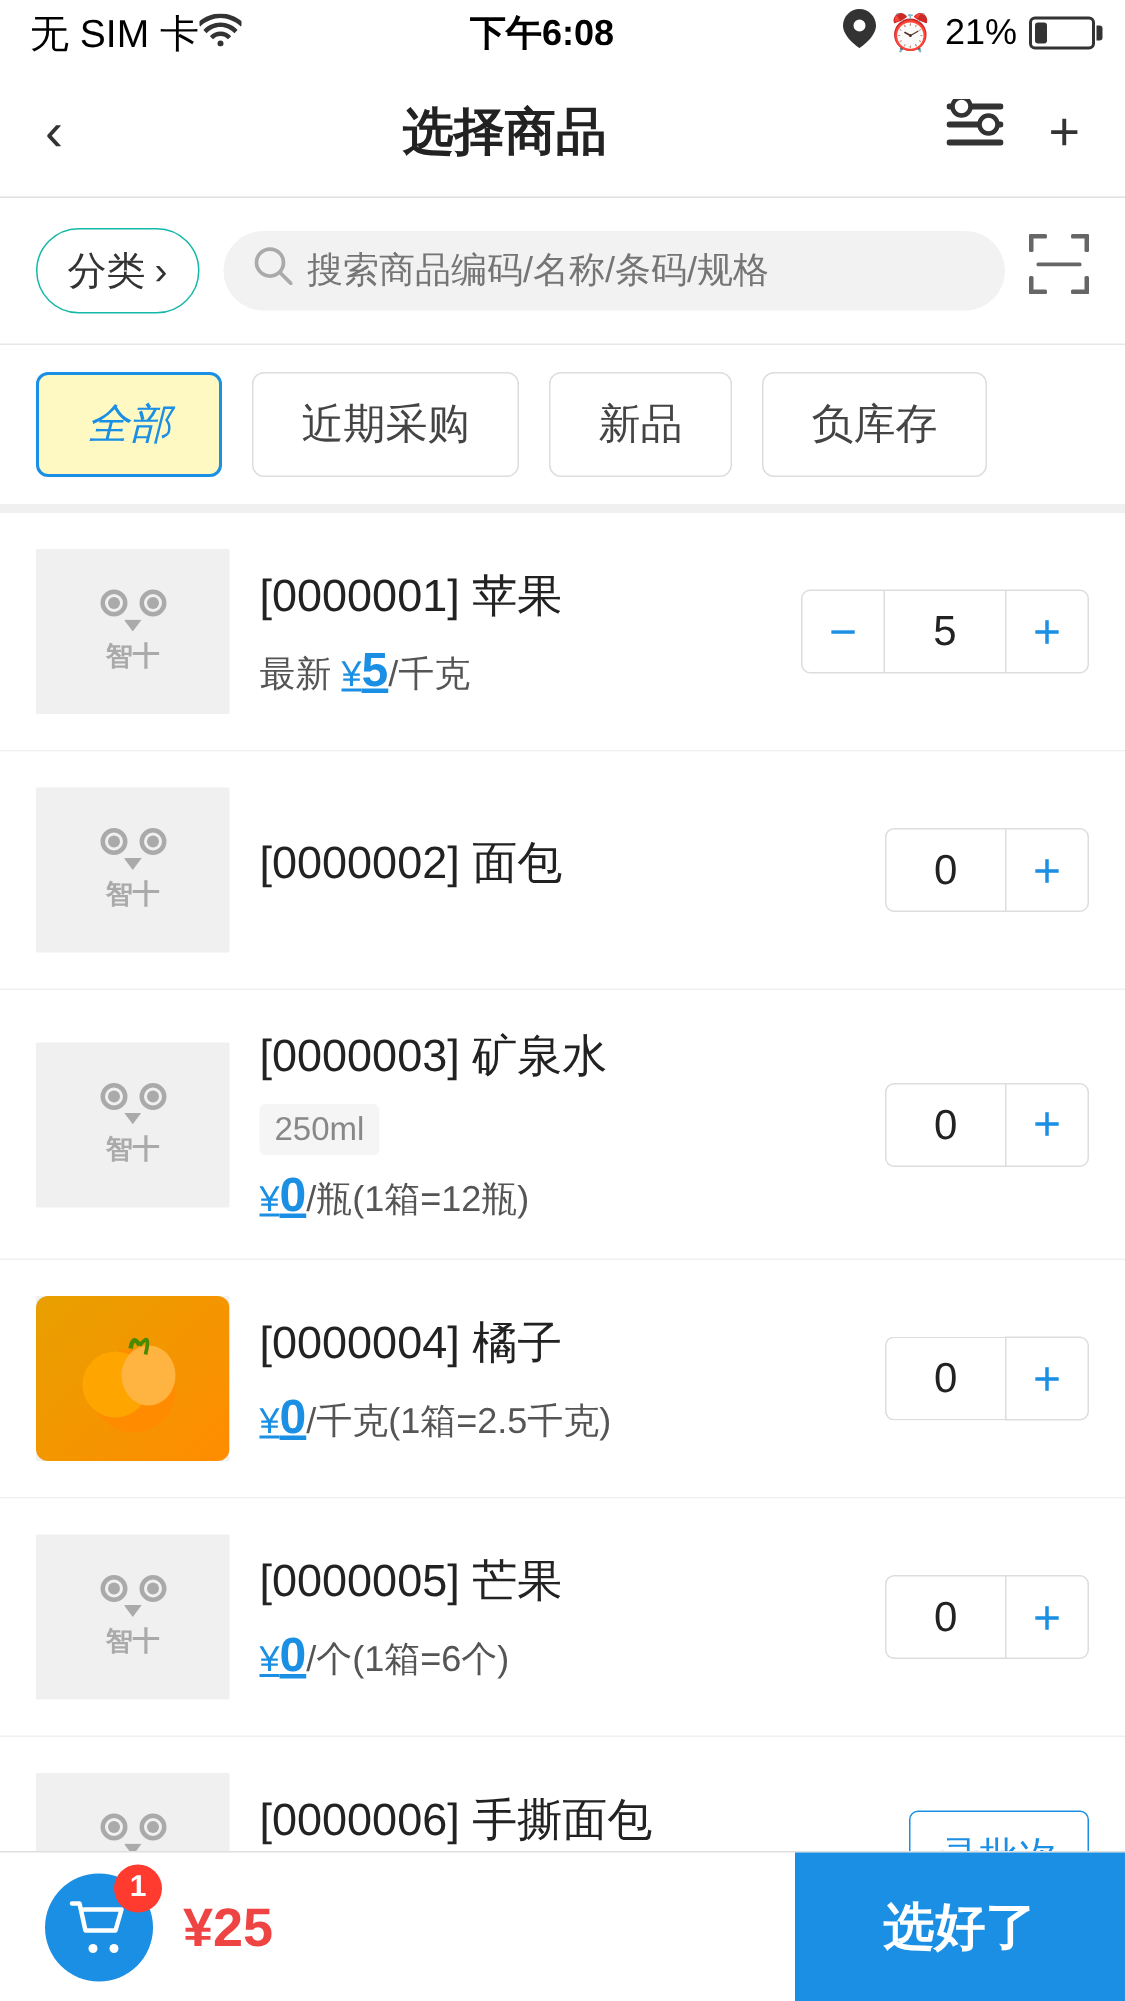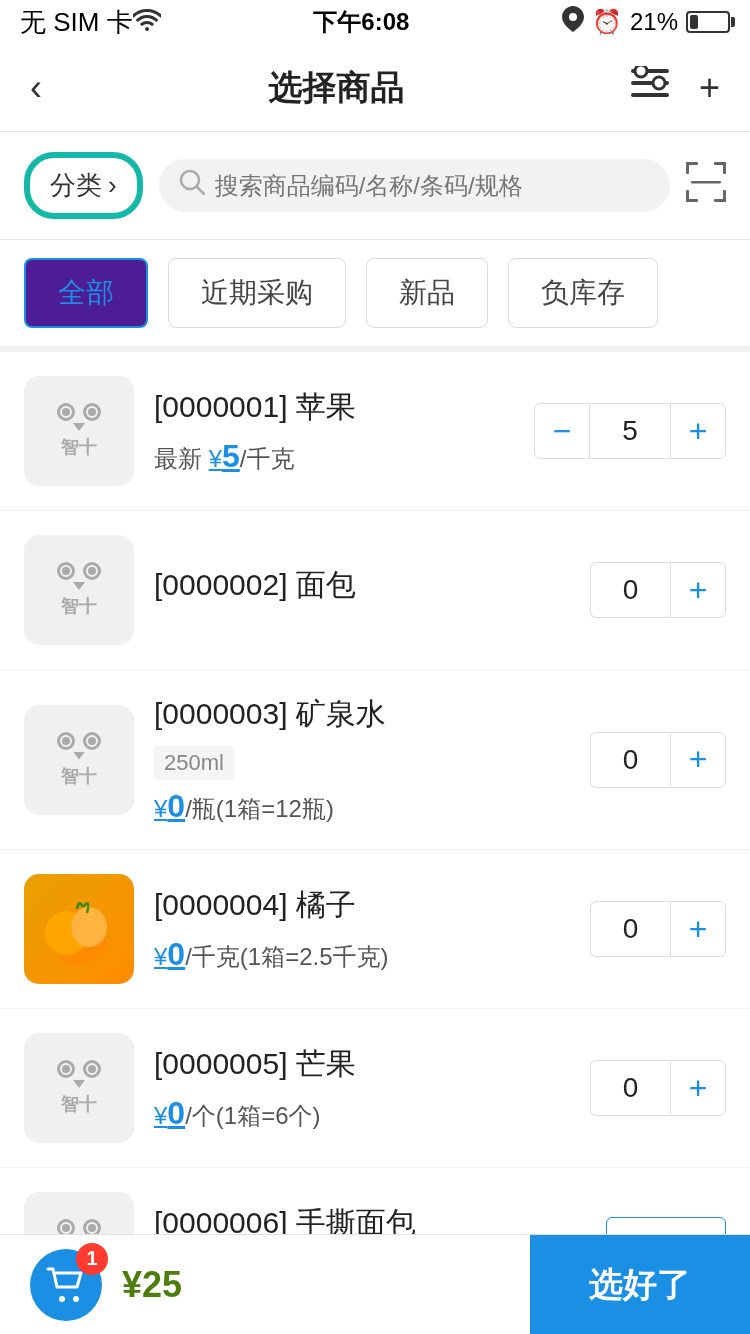--- a/index.html
+++ b/index.html
@@ -91,21 +91,21 @@
       padding: 20px 24px;
       display: flex;
       align-items: center;
       gap: 16px;
       border-bottom: 1px solid #e8e8e8;
     }
     .category-btn {
       display: flex;
       align-items: center;
       gap: 6px;
-      border: 6px solid #14b8a6;
+      border: 1px solid #14b8a6;
       border-radius: 30px;
       padding: 10px 20px;
       font-size: 26px;
       color: #333;
       background: #fff;
       white-space: nowrap;
       cursor: pointer;
     }
     .search-input-wrap {
       flex: 1;
@@ -143,40 +143,41 @@
       border-radius: 8px;
       font-size: 28px;
       border: 1px solid #ddd;
       background: #fff;
       color: #444;
       cursor: pointer;
     }
     .tab-btn.active {
       border: 2px solid #1a8fe3;
       color: #1a8fe3;
-      background: #4c1d95;
+      background: #fef9c3;
+      font-style: italic;
     }
 
     
     .product-list {
       background: #f5f5f5;
     }
     .product-item {
       background: #fff;
       display: flex;
       align-items: center;
       padding: 24px 24px;
       border-bottom: 1px solid #f0f0f0;
       gap: 20px;
     }
     .product-thumb {
-      width: 110px;
+      width: 129px;
       height: 110px;
       background: #f0f0f0;
-      border-radius: 15px;
+      border-radius: 1px;
       display: flex;
       align-items: center;
       justify-content: center;
       flex-shrink: 0;
       overflow: hidden;
     }
     .owl-logo {
       display: flex;
       flex-direction: column;
       align-items: center;
@@ -318,21 +319,21 @@
       width: 32px; height: 32px;
       border-radius: 50%;
       display: flex;
       align-items: center;
       justify-content: center;
       font-weight: 700;
     }
     .cart-total {
       font-size: 36px;
       font-weight: 700;
-      color: #4d7c0f;
+      color: #ef4444;
     }
     .confirm-btn {
       width: 220px;
       height: 100px;
       background: #1a8fe3;
       color: #fff;
       font-size: 34px;
       font-weight: 600;
       border: none;
       display: flex;

